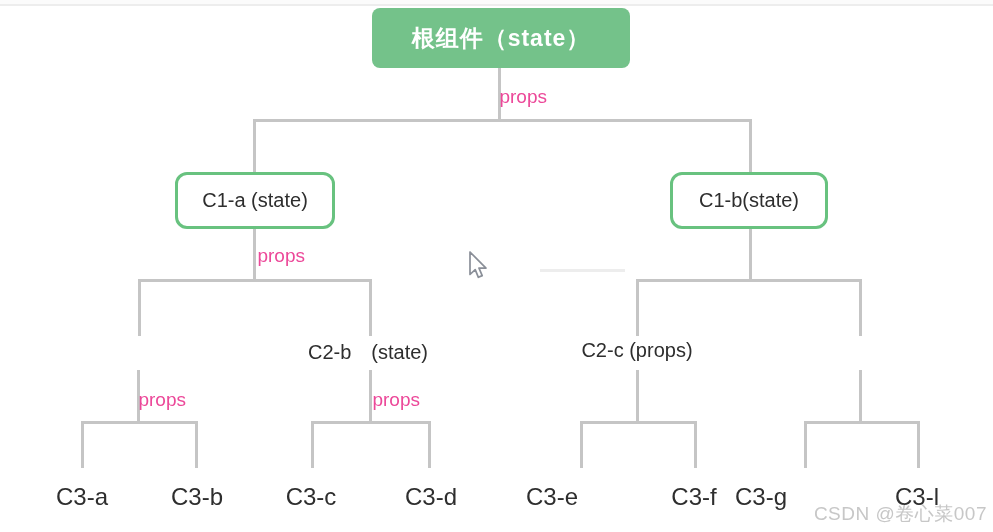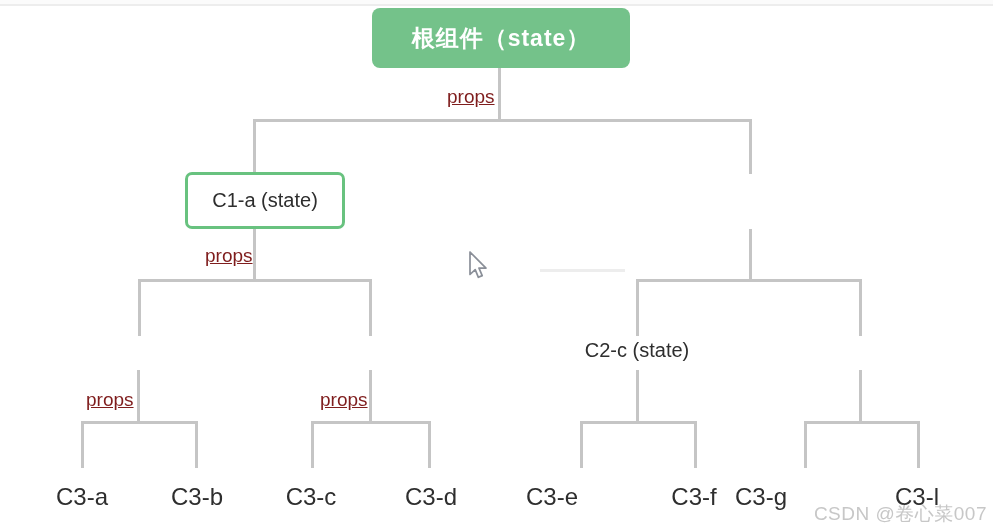--- a/index.html
+++ b/index.html
@@ -15,29 +15,29 @@
   .ln{position:absolute;background:#c5c5c5;display:block;}
   .ln.faded{background:#ededed;}
   .root-node{
     position:absolute;left:372px;top:8px;width:258px;height:60px;
     background:#74c28a;border-radius:8px;
     display:flex;align-items:center;justify-content:center;
     color:#ffffff;font-size:23px;font-weight:bold;letter-spacing:1px;
   }
   .c1-node{
     position:absolute;top:172px;height:51px;background:#ffffff;
-    border:3px solid #68c27f;border-radius:7px;
+    border:3px solid #68c27f;border-radius:12px;
     display:flex;align-items:center;justify-content:center;
-    font-size:20px;color:#2e2e2e;margin-left:10px;
+    font-size:20px;color:#2e2e2e;
   }
   .c1a{left:175px;width:154px;}
   .c1b{left:670px;width:152px;}
   .props-label{
-    position:absolute;width:100px;text-align:left;
-    font-size:19px;color:#7f1d1d;text-decoration:underline;
+    position:absolute;width:100px;text-align:right;
+    font-size:19px;color:#ec4899;
   }
   .c2-label{
     position:absolute;top:339px;width:200px;text-align:center;
     font-size:20px;color:#2e2e2e;white-space:pre;
   }
   .c3-label{
     position:absolute;top:483px;width:90px;text-align:center;
     font-size:24px;color:#2e2e2e;
   }
   .watermark{
@@ -91,24 +91,28 @@
 
   <div class="root-node">
     <span>根组件（state）</span>
   </div>
 
   <div class="props-label" style="left:447px;top:86px">props</div>
 
   <div class="c1-node c1a">
     <span>C1-a (state)</span>
   </div>
+  <div class="c1-node c1b">
+    <span>C1-b(state)</span>
+  </div>
 
   <div class="props-label" style="left:205px;top:245px">props</div>
 
-  <div class="c2-label" style="left:537px">C2-c (state)</div>
+  <div class="c2-label" style="left:268px">C2-b　(state)</div>
+  <div class="c2-label" style="left:537px">C2-c (props)</div>
 
   <div class="props-label" style="left:86px;top:389px">props</div>
   <div class="props-label" style="left:320px;top:389px">props</div>
 
   <div class="c3-label" style="left:37px">C3-a</div>
   <div class="c3-label" style="left:152px">C3-b</div>
   <div class="c3-label" style="left:266px">C3-c</div>
   <div class="c3-label" style="left:386px">C3-d</div>
   <div class="c3-label" style="left:507px">C3-e</div>
   <div class="c3-label" style="left:649px">C3-f</div>

